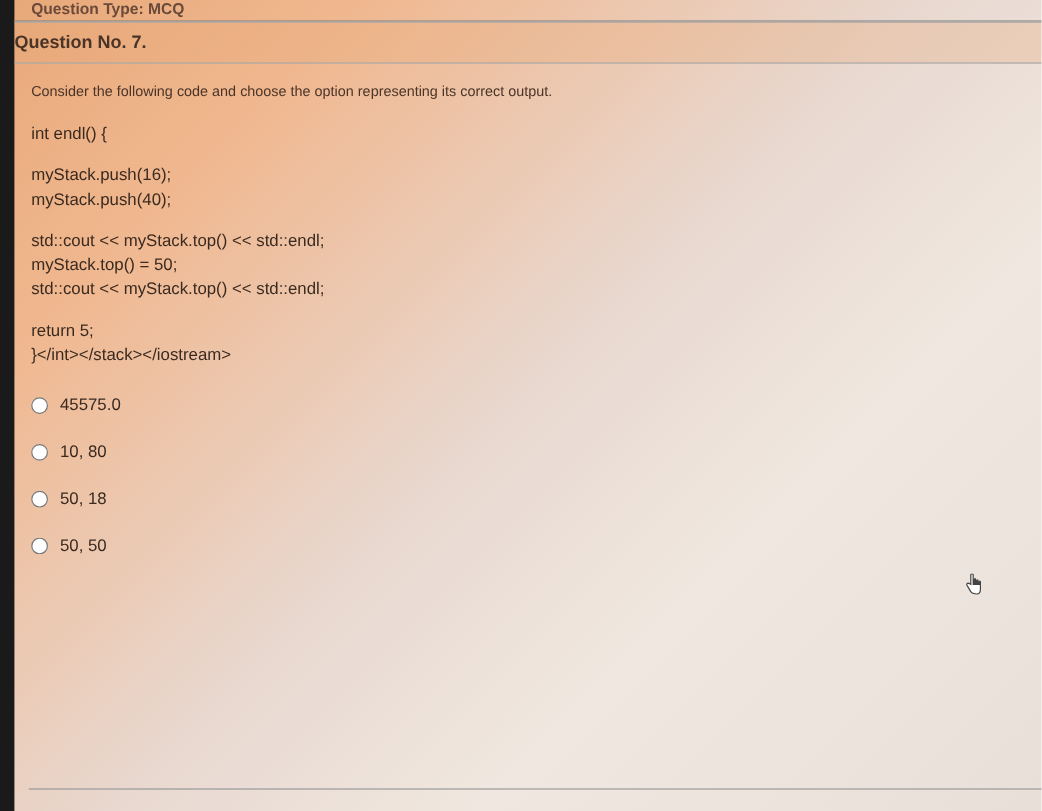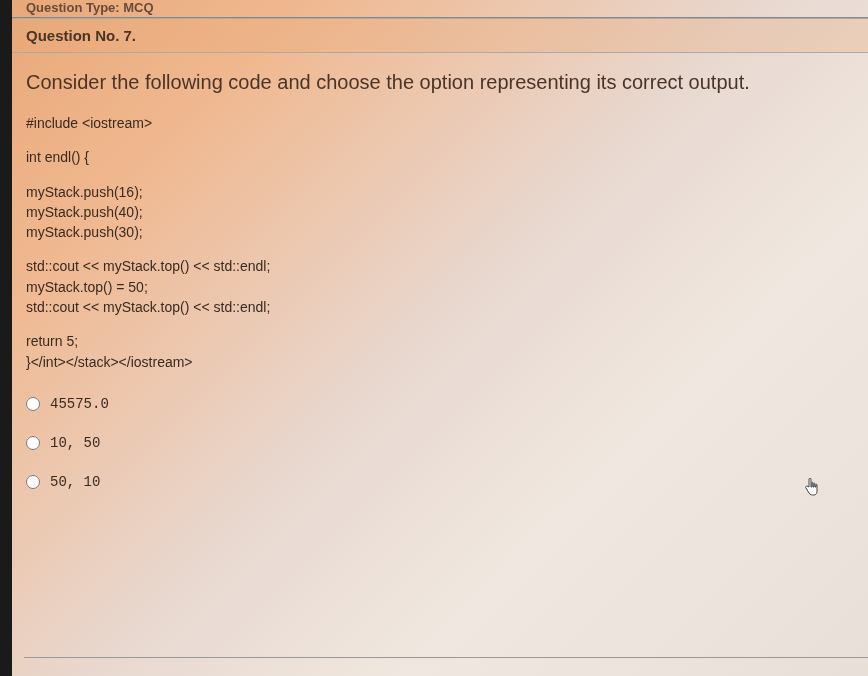--- a/index.html
+++ b/index.html
@@ -22,36 +22,36 @@
       padding-left: 14px;
       display: flex;
       color: #6a4a3a;
       font-size: 13px;
       font-weight: bold;
       overflow: hidden;
     }
     .question-header {
       border-top: 1px solid #aaa;
       border-bottom: 1px solid #aaa;
-      padding: 8px 14px;
+      padding: 8px 0;
       font-weight: bold;
       font-size: 15px;
       color: #4a3428;
       background: rgba(232, 168, 120, 0.3);
     }
     .question-body {
       padding: 14px 14px 8px 14px;
       font-size: 14px;
       color: #3a2a20;
       line-height: 1.5;
     }
     .prompt-text {
       margin-bottom: 16px;
       color: #4a3428;
-      font-size: 20px;
+      font-size: 12px;
     }
     .code-block {
       font-family: Arial, Helvetica, sans-serif;
       font-size: 14px;
       color: #3a2a20;
       line-height: 1.45;
     }
     .code-block .para {
       margin-bottom: 14px;
     }
@@ -67,21 +67,20 @@
     .option-row input[type="radio"] {
       width: 14px;
       height: 14px;
       margin-right: 10px;
       accent-color: #555;
       cursor: pointer;
     }
     .option-label {
       font-size: 14px;
       color: #3a2a20;
-      font-family: Liberation Mono, monospace;
     }
     .bottom-divider {
       position: absolute;
       bottom: 18px;
       left: 12px;
       right: 0;
       height: 1px;
       background: #999;
     }
     .cursor-icon {
@@ -102,53 +101,55 @@
 
 <div class="question-header">
   <span>Question No. 7.</span>
 </div>
 
 <div class="question-body">
   <div class="prompt-text">Consider the following code and choose the option representing its correct output.</div>
 
   <div class="code-block">
     <div class="para">
-      <div>#include &lt;iostream&gt;</div>
     </div>
     <div class="para">
       <div>int endl() {</div>
     </div>
     <div class="para">
       <div>myStack.push(16);</div>
       <div>myStack.push(40);</div>
-      <div>myStack.push(30);</div>
     </div>
     <div class="para">
       <div>std::cout &lt;&lt; myStack.top() &lt;&lt; std::endl;</div>
       <div>myStack.top() = 50;</div>
       <div>std::cout &lt;&lt; myStack.top() &lt;&lt; std::endl;</div>
     </div>
     <div class="para">
       <div>return 5;</div>
       <div>}&lt;/int&gt;&lt;/stack&gt;&lt;/iostream&gt;</div>
     </div>
   </div>
 
   <div class="options">
     <label class="option-row">
       <input type="radio" name="q7" style="">
       <span class="option-label">45575.0</span>
     </label>
     <label class="option-row">
       <input type="radio" name="q7" style="">
-      <span class="option-label">10, 50</span>
+      <span class="option-label">10, 80</span>
     </label>
     <label class="option-row">
       <input type="radio" name="q7" style="">
-      <span class="option-label">50, 10</span>
+      <span class="option-label">50, 18</span>
+    </label>
+    <label class="option-row">
+      <input type="radio" name="q7" style="">
+      <span class="option-label">50, 50</span>
     </label>
   </div>
 </div>
 
 <div class="bottom-divider"></div>
 
 <div class="cursor-icon">
   <svg width="16" height="18" viewBox="0 0 16 18" fill="none" stroke="#444" stroke-width="1">
     <path d="M5 1 L5 9 L3 8 C2 8 1 9 2 10 L5 15 C6 17 8 17 10 17 C12 17 13 15 13 13 L13 7 C13 6 12 6 12 7 L12 9 L11 9 L11 6 C11 5 10 5 10 6 L10 9 L9 9 L9 5 C9 4 8 4 8 5 L8 9 L7 9 L7 1 C7 0 5 0 5 1 Z" fill="#fff"></path>
   </svg>

